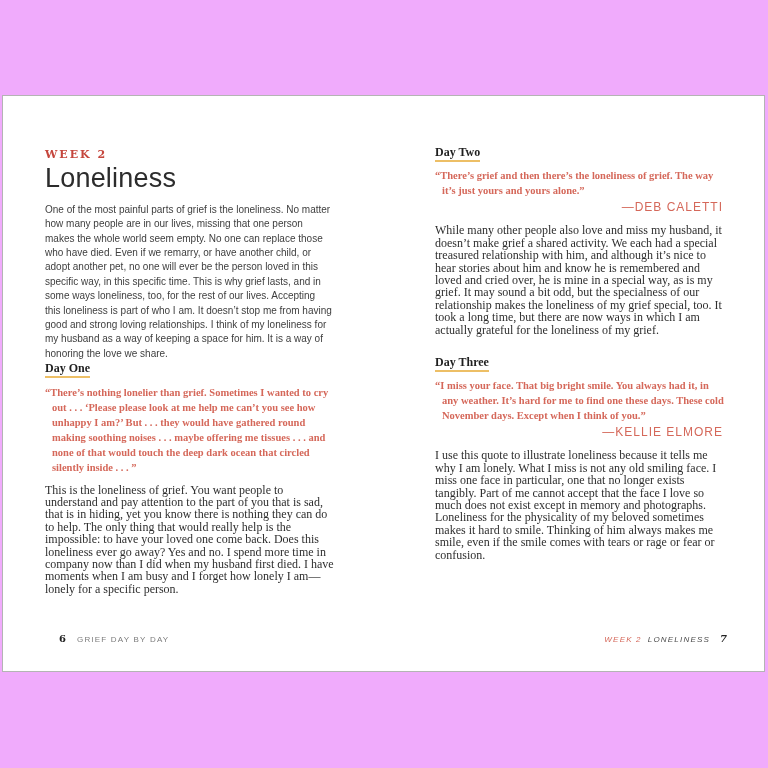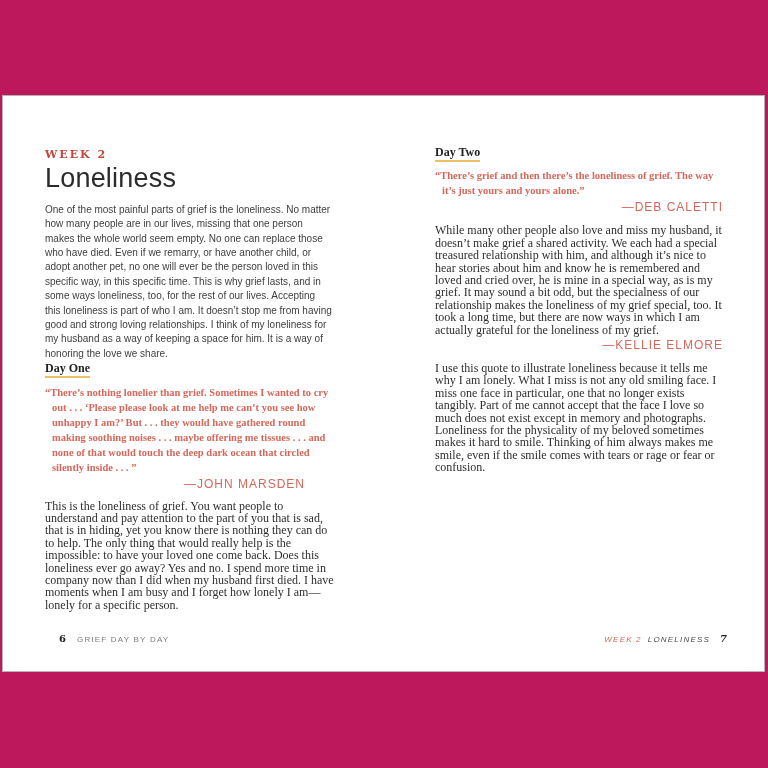--- a/index.html
+++ b/index.html
@@ -8,21 +8,21 @@
     width: 768px;
     height: 768px;
     background: #ffffff;
     font-family: "Liberation Sans", sans-serif;
     overflow: hidden;
   }
   .canvas {
     position: relative;
     width: 768px;
     height: 768px;
-    background: #be185d;
+    background: #f0abfc;
   }
   .frame {
     position: absolute;
     left: 2px;
     top: 95px;
     width: 761px;
     height: 575px;
     border: 1px solid #b4b4b4;
     background: #ffffff;
   }
@@ -138,30 +138,31 @@
 <div class="canvas">
   <div class="frame">
 
     <section class="col col-left">
       <div class="week-label">WEEK 2</div>
       <h1 class="chapter-title">Loneliness</h1>
       <p class="intro">One of the most painful parts of grief is the loneliness. No matter how many people are in our lives, missing that one person makes the whole world seem empty. No one can replace those who have died. Even if we remarry, or have another child, or adopt another pet, no one will ever be the person loved in this specific way, in this specific time. This is why grief lasts, and in some ways loneliness, too, for the rest of our lives. Accepting this loneliness is part of who I am. It doesn’t stop me from having good and strong loving relationships. I think of my loneliness for my husband as a way of keeping a space for him. It is a way of honoring the love we share.</p>
 
       <h2 class="day-heading"><span class="day-text">Day One</span></h2>
       <blockquote class="quote">“There’s nothing lonelier than grief. Sometimes I wanted to cry out . . . ‘Please please look at me help me can’t you see how unhappy I am?’ But . . . they would have gathered round making soothing noises . . . maybe offering me tissues . . . and none of that would touch the deep dark ocean that circled silently inside . . . ”</blockquote>
-      <div class="attribution">—JOHN MARSDEN</div>
       <p class="commentary">This is the loneliness of grief. You want people to understand and pay attention to the part of you that is sad, that is in hiding, yet you know there is nothing they can do to help. The only thing that would really help is the impossible: to have your loved one come back. Does this loneliness ever go away? Yes and no. I spend more time in company now than I did when my husband first died. I have moments when I am busy and I forget how lonely I am—lonely for a specific person.</p>
     </section>
 
     <section class="col col-right">
       <h2 class="day-heading day-heading-two"><span class="day-text">Day Two</span></h2>
       <blockquote class="quote">“There’s grief and then there’s the loneliness of grief. The way it’s just yours and yours alone.”</blockquote>
       <div class="attribution">—DEB CALETTI</div>
       <p class="commentary">While many other people also love and miss my husband, it doesn’t make grief a shared activity. We each had a special treasured relationship with him, and although it’s nice to hear stories about him and know he is remembered and loved and cried over, he is mine in a special way, as is my grief. It may sound a bit odd, but the specialness of our relationship makes the loneliness of my grief special, too. It took a long time, but there are now ways in which I am actually grateful for the loneliness of my grief.</p>
 
+      <h2 class="day-heading day-heading-three"><span class="day-text">Day Three</span></h2>
+      <blockquote class="quote">“I miss your face. That big bright smile. You always had it, in any weather. It’s hard for me to find one these days. These cold November days. Except when I think of you.”</blockquote>
       <div class="attribution">—KELLIE ELMORE</div>
       <p class="commentary">I use this quote to illustrate loneliness because it tells me why I am lonely. What I miss is not any old smiling face. I miss one face in particular, one that no longer exists tangibly. Part of me cannot accept that the face I love so much does not exist except in memory and photographs. Loneliness for the physicality of my beloved sometimes makes it hard to smile. Thinking of him always makes me smile, even if the smile comes with tears or rage or fear or confusion.</p>
     </section>
 
     <div class="footer footer-left">
       <span class="page-number">6</span><span>GRIEF DAY BY DAY</span>
     </div>
     <div class="footer footer-right">
       <span class="footer-week">WEEK 2</span><span class="footer-chapter">LONELINESS</span><span class="page-number">7</span>
     </div>

